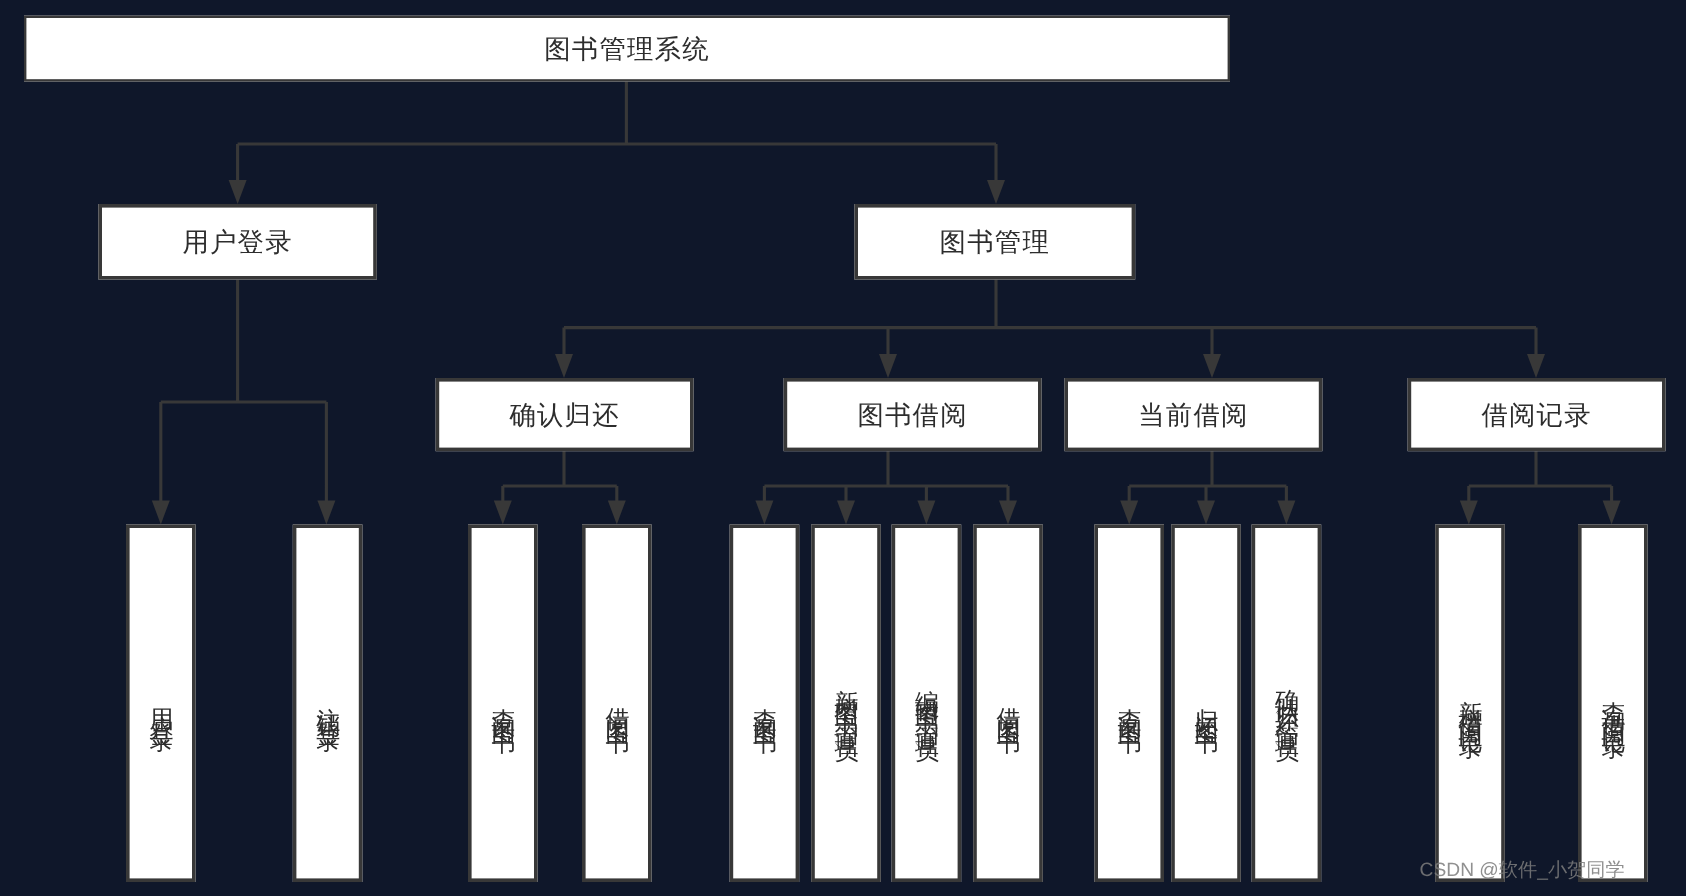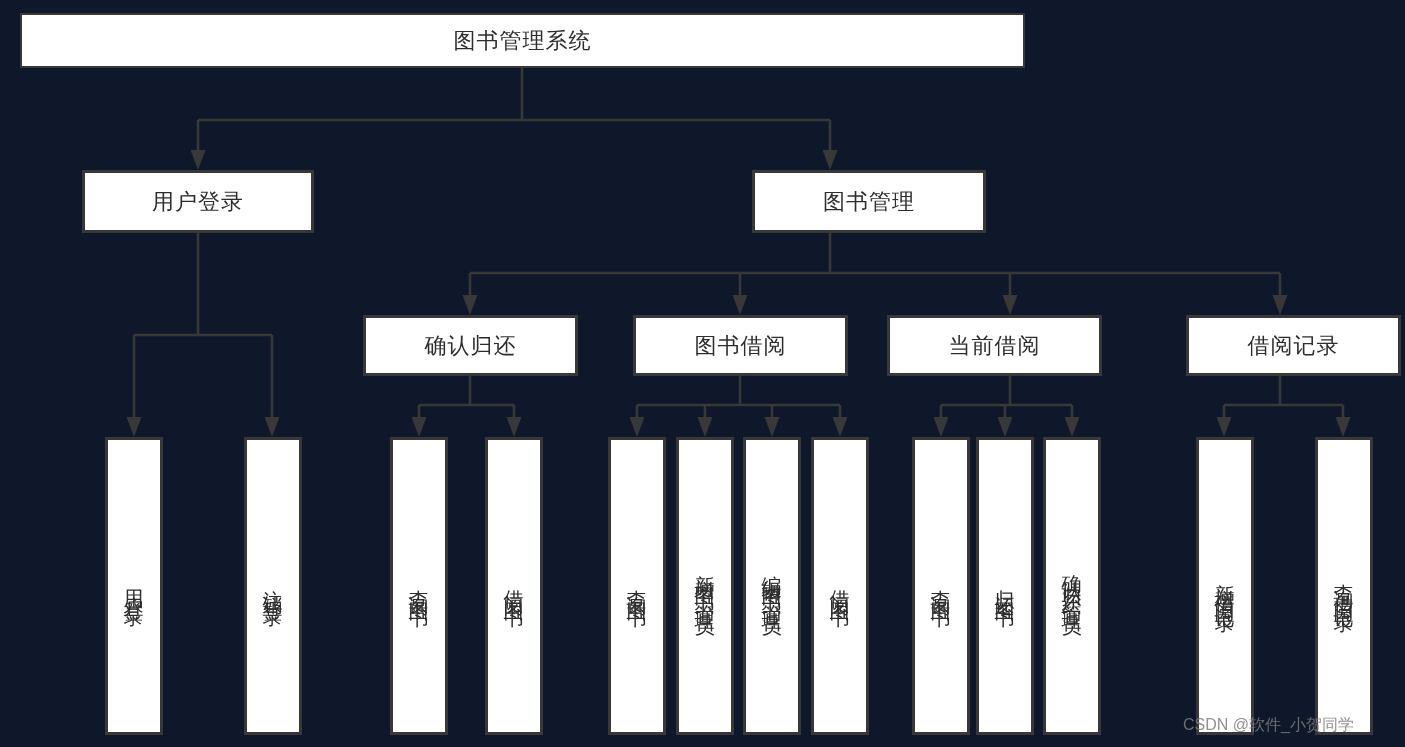--- a/index.html
+++ b/index.html
@@ -9,23 +9,23 @@
   }
   svg.connectors{position:absolute;left:0;top:0;width:1405px;height:747px;}
   .box{
     position:absolute;box-sizing:border-box;background:#ffffff;
     border:3px solid #383838;display:flex;align-items:center;justify-content:center;
   }
   .rootbox{left:20px;top:13px;width:1005px;height:55px;border-width:2px;}
   .hlabel{font-size:22px;letter-spacing:1px;white-space:nowrap;}
   .l2{top:170px;height:63px;}
   .l2a{left:82px;width:232px;}
-  .l2b{left:712px;width:234px;margin-left:40px;}
+  .l2b{left:712px;width:234px;}
   .l3{top:315px;height:61px;width:215px;}
-  .l3a{left:363px;} .l3b{left:633px;} .l3c{left:887px;} .l3d{left:1173px;margin-left:13px;}
+  .l3a{left:363px;} .l3b{left:653px;} .l3c{left:887px;} .l3d{left:1173px;}
   .vbox{top:437px;width:58px;height:298px;}
   .vtext{
     writing-mode:vertical-rl;text-orientation:mixed;
     font-size:20px;line-height:1;letter-spacing:6px;white-space:nowrap;
   }
   .v1{left:105px;} .v2{left:244px;} .v3{left:390px;} .v4{left:485px;}
   .v5{left:608px;} .v6{left:676px;} .v7{left:743px;} .v8{left:811px;}
   .v9{left:912px;} .v10{left:976px;} .v11{left:1043px;}
   .v12{left:1196px;} .v13{left:1315px;}
   .watermark{

